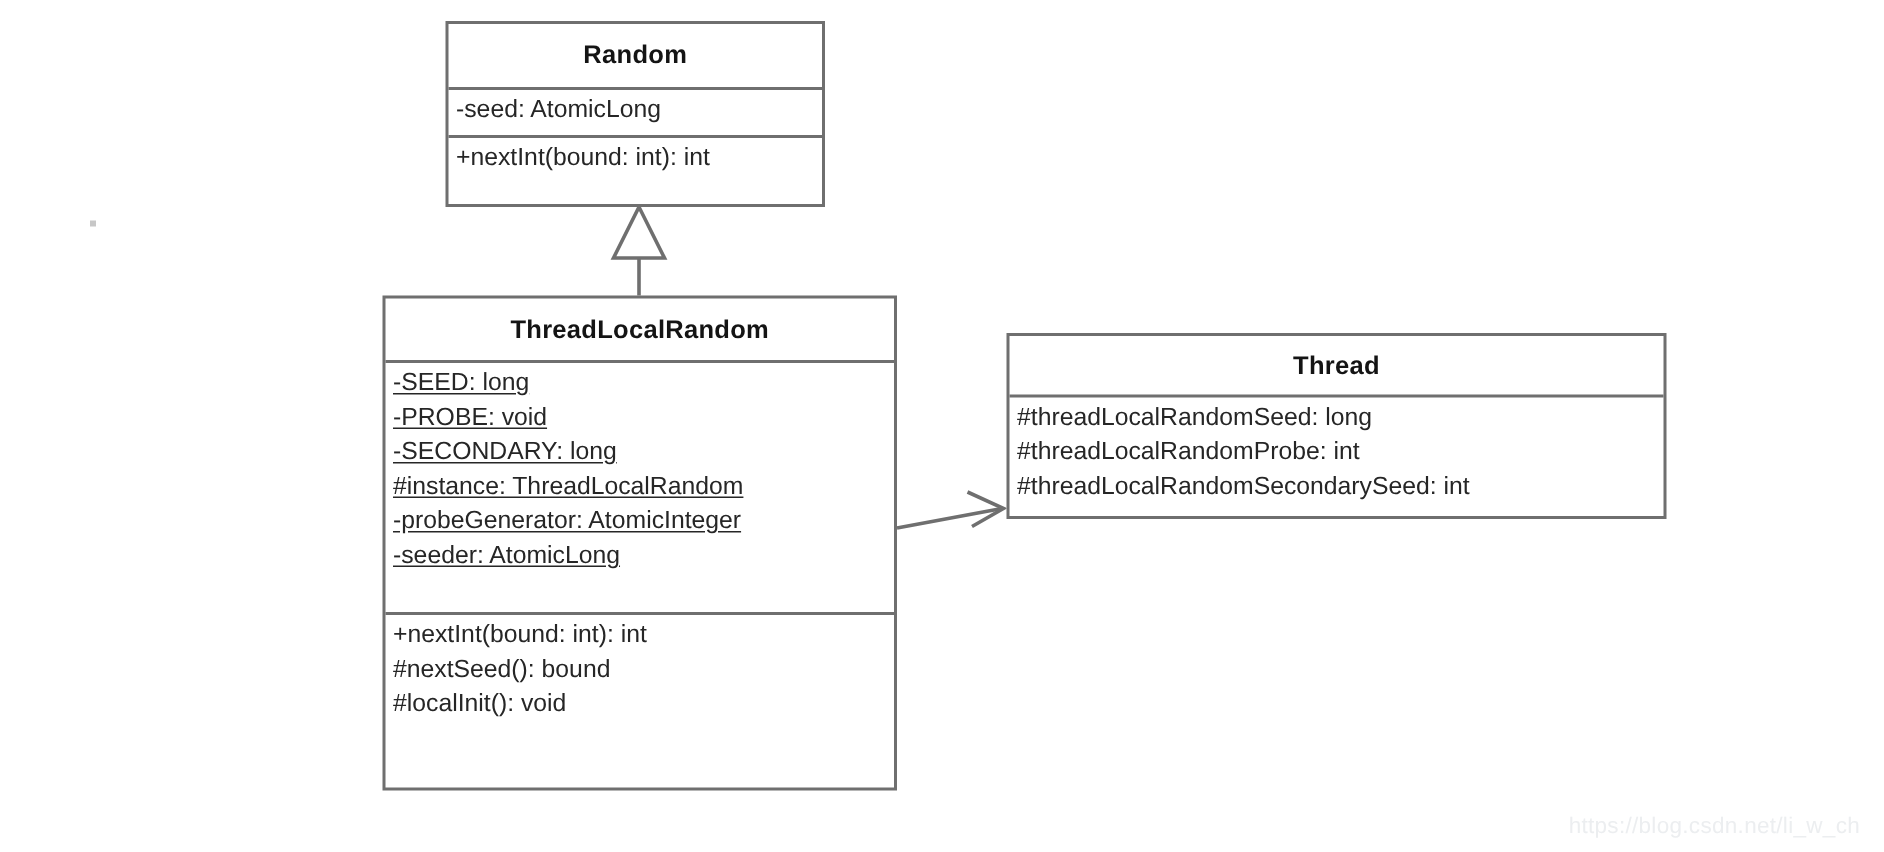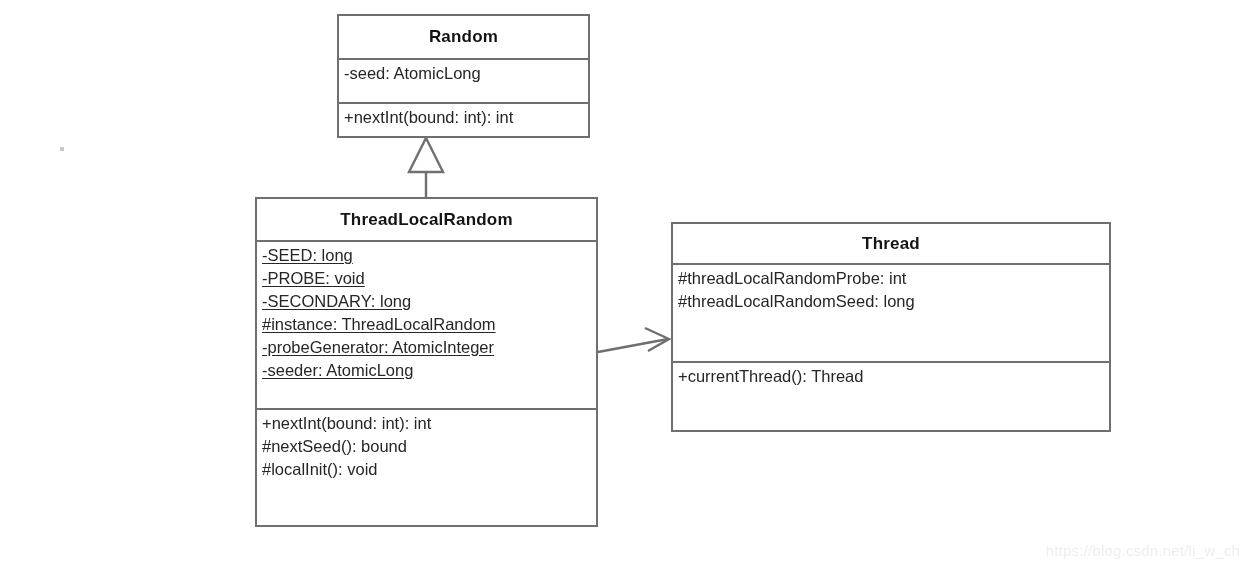--- a/index.html
+++ b/index.html
@@ -60,41 +60,40 @@
     text-decoration: underline;
     text-underline-offset: 2px;
   }
 
   
   #class-random {
     left: 297px;
     top: 14px;
     width: 253px;
     height: 124px;
-    margin-left: 40px;
   }
   #class-random .uml-title { height: 42px; }
-  #class-random .compartment-attributes { height: 44px; }
+  #class-random .compartment-attributes { height: 32px; }
   #class-random .compartment-methods   { height: 40px; }
 
   #class-threadlocalrandom {
     left: 255px;
     top: 197px;
     width: 343px;
     height: 330px;
   }
   #class-threadlocalrandom .uml-title { height: 41px; }
   #class-threadlocalrandom .compartment-attributes { height: 168px; }
   #class-threadlocalrandom .compartment-methods   { height: 117px; }
 
   #class-thread {
     left: 671px;
     top: 222px;
     width: 440px;
-    height: 210px;
+    height: 124px;
   }
   #class-thread .uml-title { height: 39px; }
   #class-thread .compartment-attributes { height: 98px; }
   #class-thread .compartment-methods   { height: 34px; }
 
   
   #connectors {
     position: absolute;
     left: 0; top: 0;
     width: 1256px;
@@ -167,24 +166,22 @@
     <div class="uml-compartment compartment-methods">
       <div class="uml-member">+nextInt(bound: int): int</div>
       <div class="uml-member">#nextSeed(): bound</div>
       <div class="uml-member">#localInit(): void</div>
     </div>
   </div>
 
   <div class="uml-class" id="class-thread">
     <div class="uml-title">Thread</div>
     <div class="uml-compartment compartment-attributes">
+      <div class="uml-member">#threadLocalRandomSeed: long</div>
       <div class="uml-member">#threadLocalRandomProbe: int</div>
-      <div class="uml-member">#threadLocalRandomSeed: long</div>
-    </div>
-    <div class="uml-compartment compartment-methods">
-      <div class="uml-member">+currentThread(): Thread</div>
+      <div class="uml-member">#threadLocalRandomSecondarySeed: int</div>
     </div>
   </div>
 
   <div id="scan-speck"></div>
 
   <div id="watermark">https://blog.csdn.net/li_w_ch</div>
 </div>
 
 </body></html>

